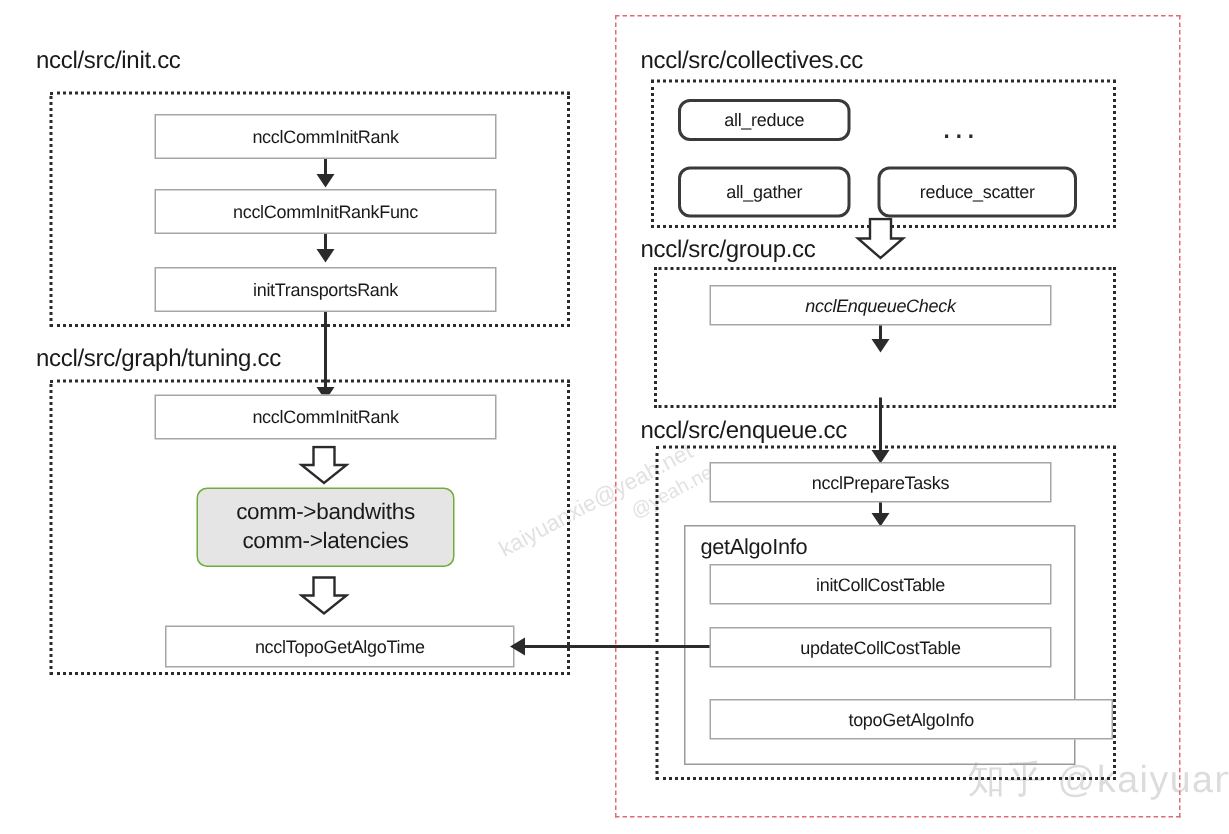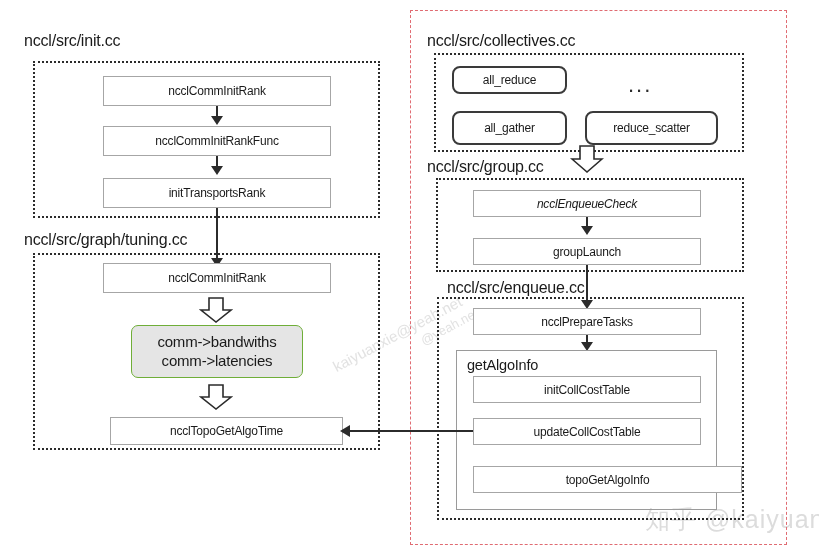--- a/index.html
+++ b/index.html
@@ -201,26 +201,25 @@
   </div>
 
   <div class="grp-label" style="left:427px; top:159px;">nccl/src/group.cc</div>
   <div class="dotbox" style="left:436px; top:178px; width:308px; height:94px;"></div>
 
   <div class="node" style="left:473px; top:190px; width:228px; height:27px;font-style:italic;">ncclEnqueueCheck</div>
 
   <div class="vline" style="left:586px; top:217px; height:15px;"></div>
   <div class="arrowhead-down" style="left:581px; top:226px;"></div>
 
-  <div class="node" style="left:473px; top:238px; width:228px; height:27px;">groupLaunch</div>
 
   <div class="vline" style="left:586px; top:265px; height:42px;"></div>
   <div class="arrowhead-down" style="left:581px; top:300px;"></div>
 
-  <div class="grp-label" style="left:427px; top:280px;margin-left:20px;">nccl/src/enqueue.cc</div>
+  <div class="grp-label" style="left:427px; top:280px;">nccl/src/enqueue.cc</div>
   <div class="dotbox" style="left:437px; top:297px; width:307px; height:223px;"></div>
 
   <div class="node" style="left:473px; top:308px; width:228px; height:27px;">ncclPrepareTasks</div>
 
   <div class="vline" style="left:586px; top:335px; height:12px;"></div>
   <div class="arrowhead-down" style="left:581px; top:342px;"></div>
 
   <div class="plainbox" style="left:456px; top:350px; width:261px; height:160px;"></div>
   <div class="sublabel" style="left:467px; top:357px;">getAlgoInfo</div>
 

